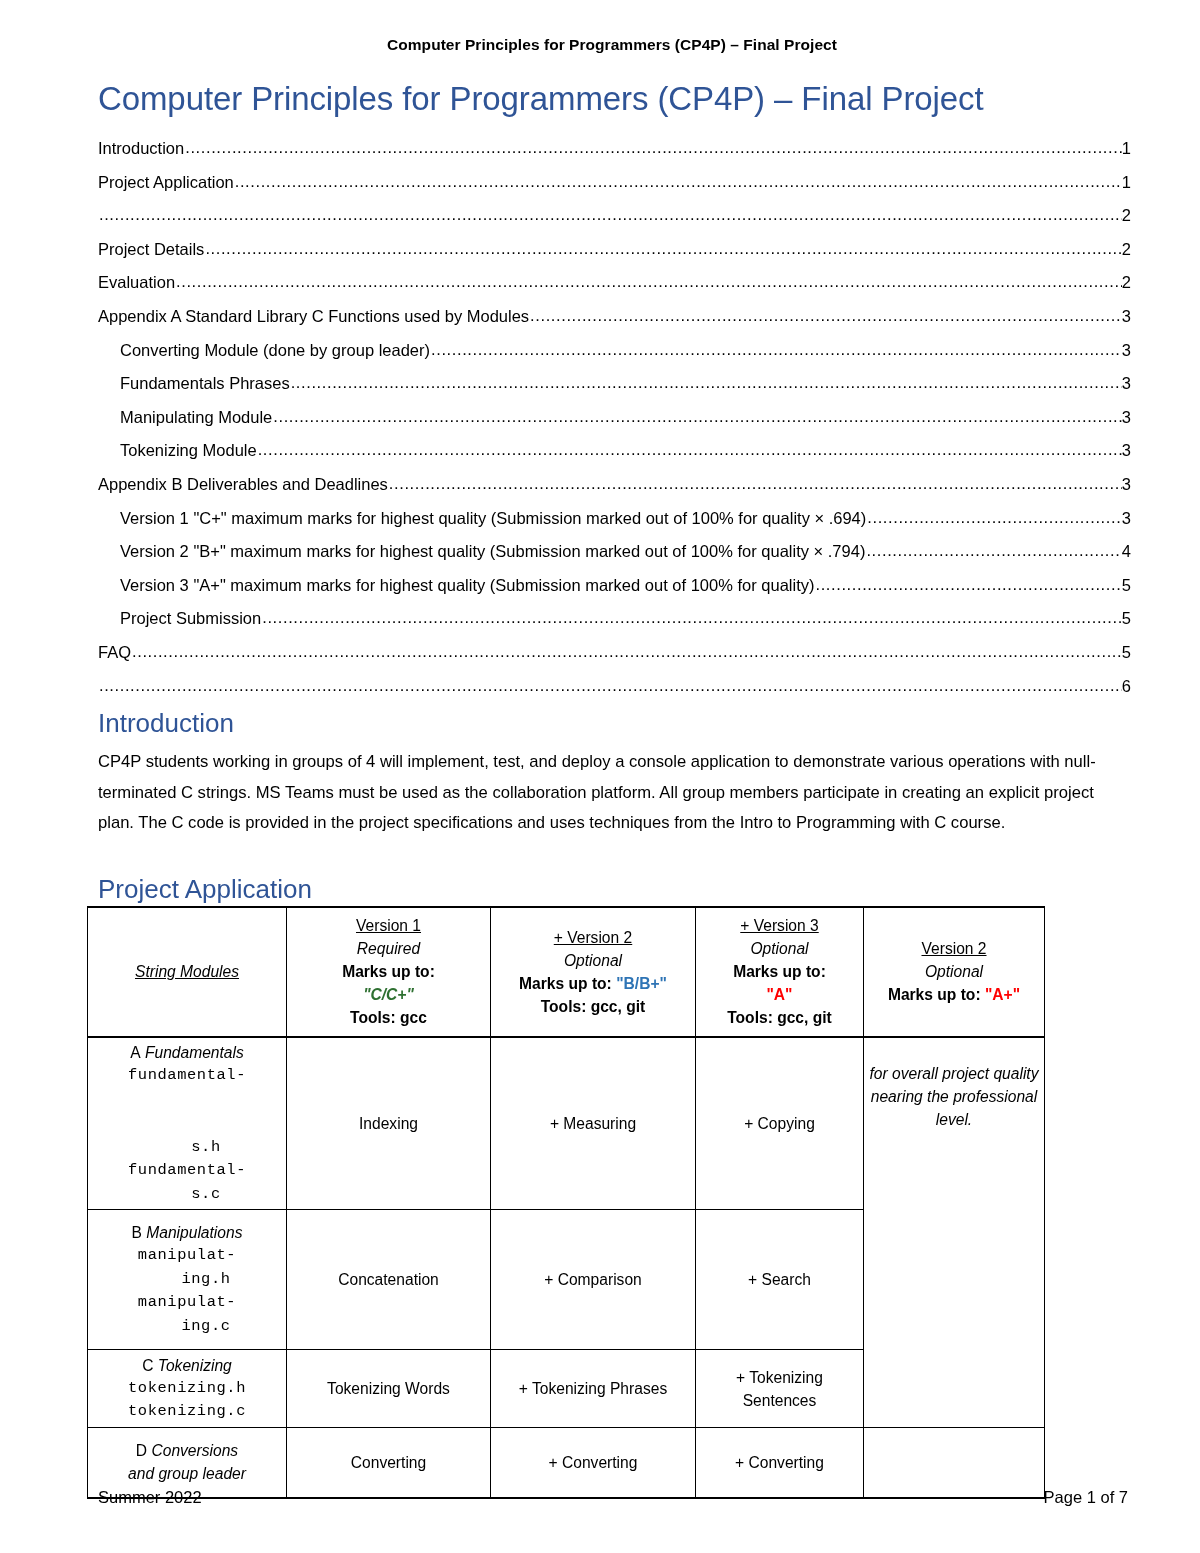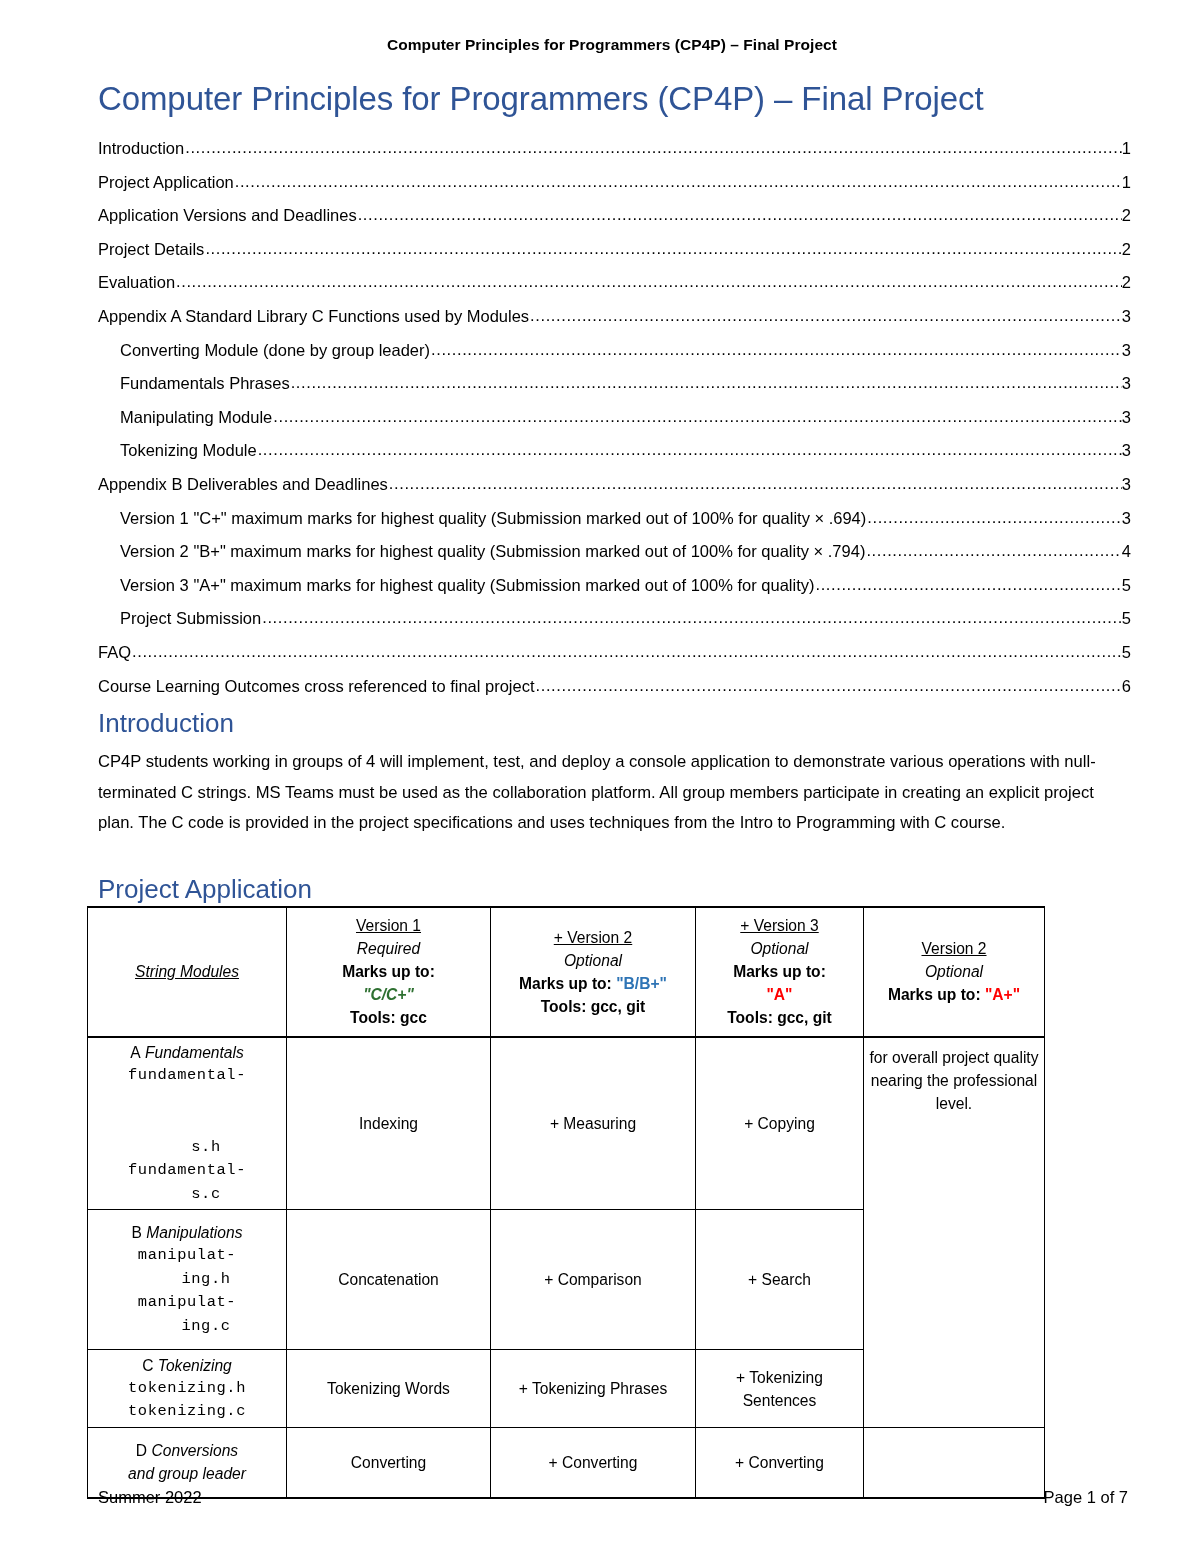--- a/index.html
+++ b/index.html
@@ -170,21 +170,20 @@
         <span class="toc-text">Introduction</span>
         <span class="toc-dots">................................................................................................................................................................................................................................................................................................................................................................................................................</span>
         <span class="toc-pg">1</span>
       </div>
       <div class="toc-row lvl1">
         <span class="toc-text">Project Application</span>
         <span class="toc-dots">................................................................................................................................................................................................................................................................................................................................................................................................................</span>
         <span class="toc-pg">1</span>
       </div>
       <div class="toc-row lvl1">
-        <span class="toc-text">Application Versions and Deadlines</span>
         <span class="toc-dots">................................................................................................................................................................................................................................................................................................................................................................................................................</span>
         <span class="toc-pg">2</span>
       </div>
       <div class="toc-row lvl1">
         <span class="toc-text">Project Details</span>
         <span class="toc-dots">................................................................................................................................................................................................................................................................................................................................................................................................................</span>
         <span class="toc-pg">2</span>
       </div>
       <div class="toc-row lvl1">
         <span class="toc-text">Evaluation</span>
@@ -240,21 +239,20 @@
         <span class="toc-text">Project Submission</span>
         <span class="toc-dots">................................................................................................................................................................................................................................................................................................................................................................................................................</span>
         <span class="toc-pg">5</span>
       </div>
       <div class="toc-row lvl1">
         <span class="toc-text">FAQ</span>
         <span class="toc-dots">................................................................................................................................................................................................................................................................................................................................................................................................................</span>
         <span class="toc-pg">5</span>
       </div>
       <div class="toc-row lvl1">
-        <span class="toc-text">Course Learning Outcomes cross referenced to final project</span>
         <span class="toc-dots">................................................................................................................................................................................................................................................................................................................................................................................................................</span>
         <span class="toc-pg">6</span>
       </div>
     </div>
 
   <div class="h1" id="heading-introduction">Introduction</div>
 
   <div class="body-para">CP4P students working in groups of 4 will implement, test, and deploy a console application to demonstrate various operations with null-terminated C strings. MS Teams must be used as the collaboration platform. All group members participate in creating an explicit project plan. The C code is provided in the project specifications and uses techniques from the Intro to Programming with C course.</div>
 
   <div class="h1" id="heading-project-application">Project Application</div>
@@ -300,21 +298,21 @@
           <td>
             <span class="mod-label cell-stack"><span class="mod-letter">A</span> <span>Fundamentals</span></span>
             <span class="mono">fundamental-</span>
             <span class="mono" style="padding-left: 38px; margin-top: 48px;">s.h</span>
             <span class="mono">fundamental-</span>
             <span class="mono" style="padding-left: 38px;">s.c</span>
           </td>
           <td>Indexing</td>
           <td>+ Measuring</td>
           <td>+ Copying</td>
-          <td rowspan="3" style="vertical-align: top; padding-top: 8px;">for overall project quality nearing the professional level.</td>
+          <td rowspan="3" style="vertical-align: top; padding-top: 24px; font-style: italic;">for overall project quality nearing the professional level.</td>
         </tr>
         <tr style="height: 140px;">
           <td>
             <span class="mod-label cell-stack"><span class="mod-letter">B</span> <span>Manipulations</span></span>
             <span class="mono">manipulat-</span>
             <span class="mono" style="padding-left: 38px;">ing.h</span>
             <span class="mono">manipulat-</span>
             <span class="mono" style="padding-left: 38px;">ing.c</span>
           </td>
           <td>Concatenation</td>

